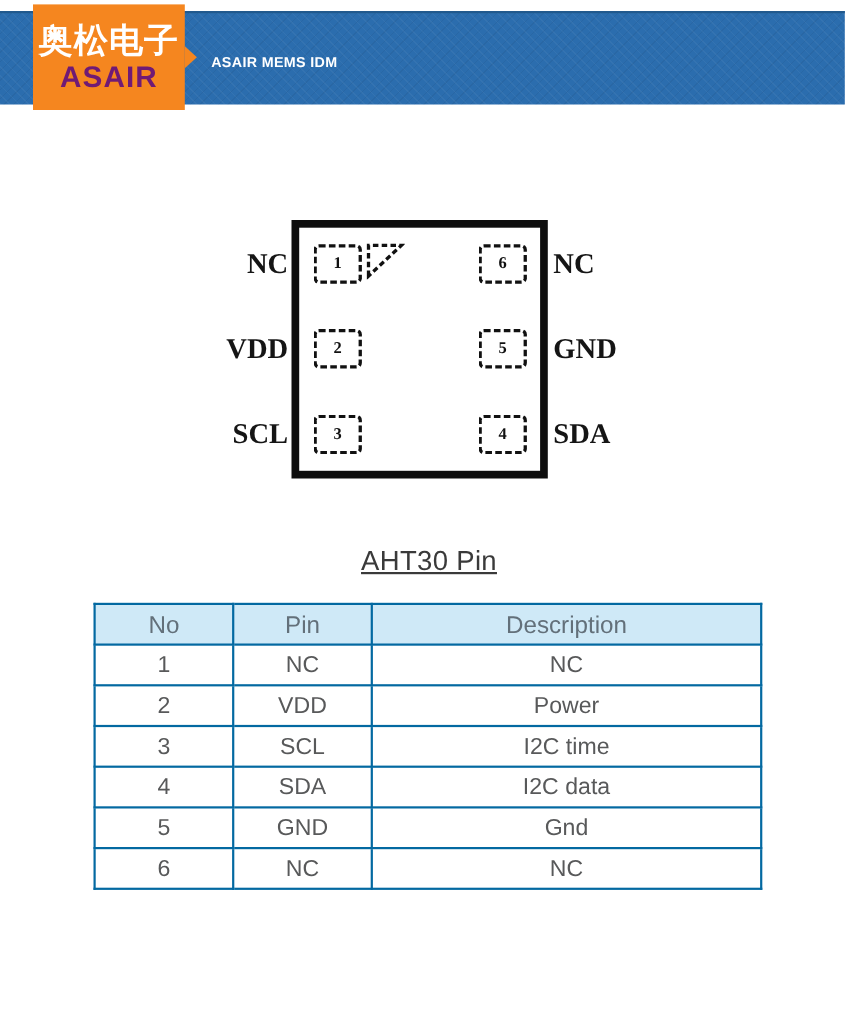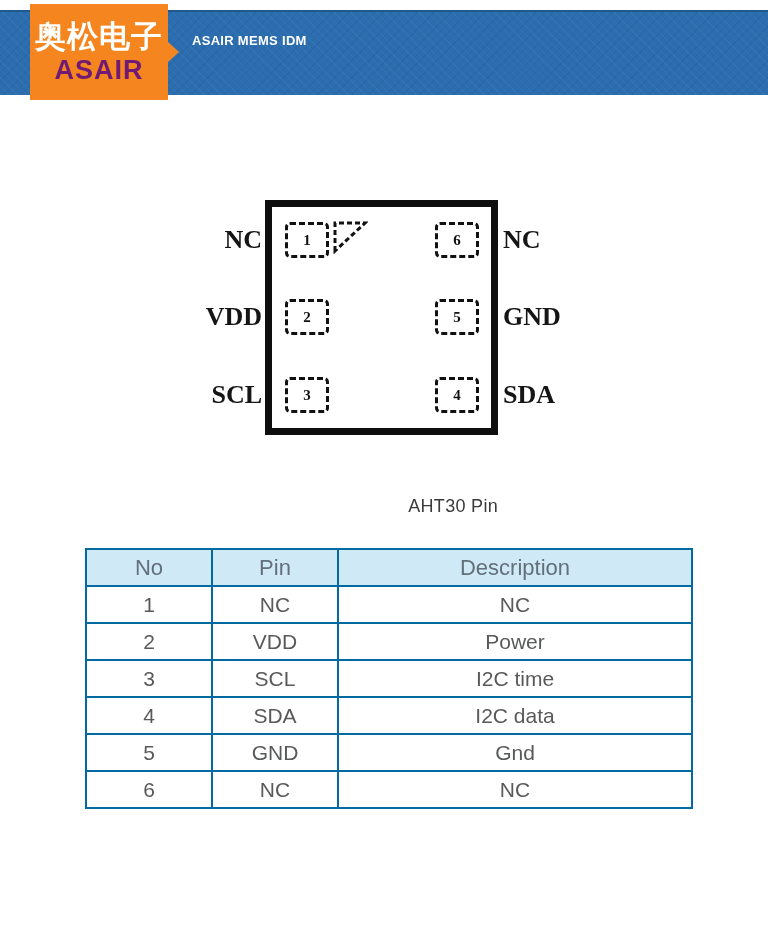--- a/index.html
+++ b/index.html
@@ -25,21 +25,21 @@
   }
   .logo-box::after{
     content:"";position:absolute;left:100%;top:50%;margin-top:-10px;
     border-top:10px solid transparent;border-bottom:10px solid transparent;
     border-left:11px solid #f5861f;
   }
   .logo-cn{color:#fff;font-size:31px;font-weight:bold;letter-spacing:1px;line-height:1;white-space:nowrap;}
   .logo-en{color:#701a75;font-size:27px;font-weight:bold;letter-spacing:1px;line-height:1;}
   .title-block{position:absolute;left:192px;top:22px;z-index:2;color:#ffffff;}
   .page-title{font-size:33px;font-weight:600;letter-spacing:0.5px;line-height:1;white-space:nowrap;}
-  .page-subtitle{font-size:13px;font-weight:bold;letter-spacing:0.3px;margin-top:12px;line-height:1;}
+  .page-subtitle{font-size:13px;font-weight:bold;letter-spacing:0.3px;margin-top:28px;line-height:1;}
 
   
   .chip-square{
     position:absolute;left:265px;top:200px;width:233px;height:235px;
     border:7px solid #0e0e0e;box-sizing:border-box;background:#fff;z-index:1;
   }
   .pad{
     position:absolute;width:44px;height:36px;border:3px dashed #111;border-radius:5px;
     box-sizing:border-box;display:flex;align-items:center;justify-content:center;
     font-family:"Liberation Serif",serif;font-weight:bold;font-size:15px;color:#111;
@@ -55,22 +55,22 @@
   .pin-label{
     position:absolute;font-family:"Liberation Serif",serif;font-weight:600;
     font-size:26px;color:#151515;line-height:1;z-index:2;white-space:nowrap;
   }
   .lbl-left{left:178px;width:84px;text-align:right;}
   .lbl-right{left:503px;text-align:left;}
   .lbl-row1{top:227px;}
   .lbl-row2{top:304px;}
   .lbl-row3{top:382px;}
   .diagram-caption{
-    position:absolute;left:282px;top:496px;width:216px;text-align:right;
-    font-size:18px;color:#3a3a3a;letter-spacing:0.3px;
+    position:absolute;left:282px;top:496px;width:216px;text-align:center;
+    font-size:25px;color:#3a3a3a;letter-spacing:0.3px;text-decoration:underline;
   }
 
   
   .pin-table{
     position:absolute;left:85px;top:548px;width:606px;
     border-collapse:collapse;table-layout:fixed;
     font-size:21px;color:#58595a;
   }
   .pin-table th,.pin-table td{
     border:2px solid #0369a1;height:37px;text-align:center;

